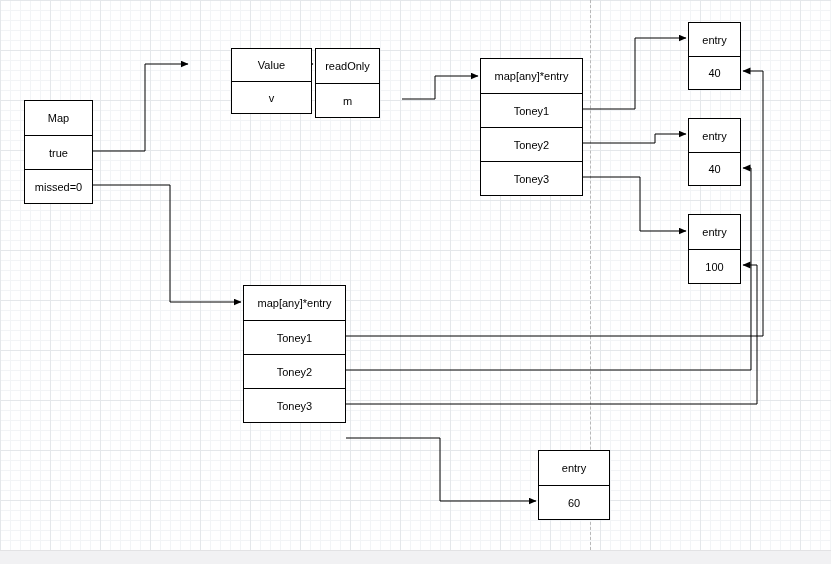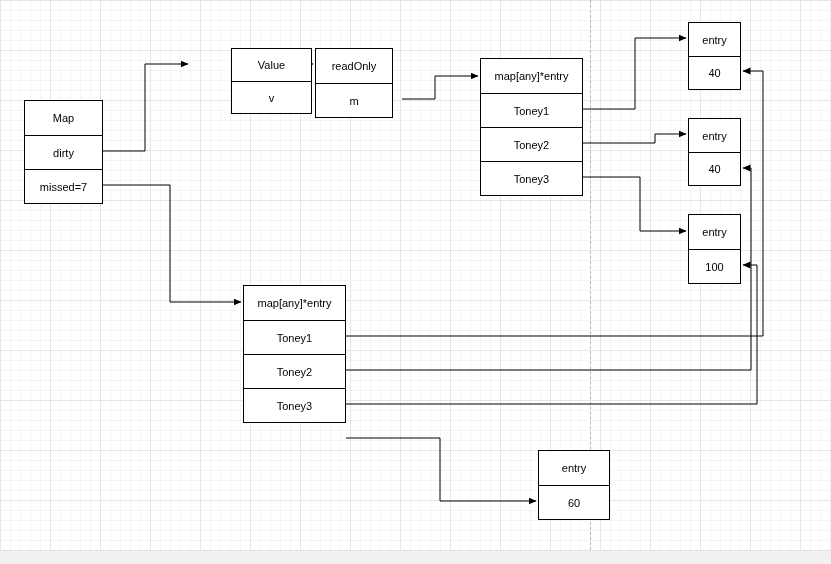--- a/index.html
+++ b/index.html
@@ -82,32 +82,32 @@
     <polyline points="583,109 635,109 635,38 686,38" marker-end="url(#arrow)"></polyline>
     <polyline points="583,143 655,143 655,134 686,134" marker-end="url(#arrow)"></polyline>
     <polyline points="583,177 640,177 640,231 686,231" marker-end="url(#arrow)"></polyline>
     <polyline points="93,185 170,185 170,302 241,302" marker-end="url(#arrow)"></polyline>
     <polyline points="346,336 763,336 763,71 743,71" marker-end="url(#arrow)"></polyline>
     <polyline points="346,370 751,370 751,168 743,168" marker-end="url(#arrow)"></polyline>
     <polyline points="346,404 757,404 757,265 743,265" marker-end="url(#arrow)"></polyline>
     <polyline points="346,438 440,438 440,501 536,501" marker-end="url(#arrow)"></polyline>
   </svg>
 
-  <div class="node" style="left:24px; top:100px; width:79px;">
+  <div class="node" style="left:24px; top:100px; width:69px;">
     <div class="cell h34">Map</div>
-    <div class="cell h34">dirty</div>
-    <div class="cell h34">missed=7</div>
+    <div class="cell h34">true</div>
+    <div class="cell h34">missed=0</div>
   </div>
 
   <div class="node" style="left:203px; top:48px; width:81px;margin-left:28px;">
     <div class="cell h32">Value</div>
     <div class="cell h32">v</div>
   </div>
 
-  <div class="node" style="left:315px; top:48px; width:78px;">
+  <div class="node" style="left:315px; top:48px; width:65px;">
     <div class="cell h34">readOnly</div>
     <div class="cell h34">m</div>
   </div>
 
   <div class="node" style="left:480px; top:58px; width:103px;">
     <div class="cell h34">map[any]*entry</div>
     <div class="cell h34">Toney1</div>
     <div class="cell h34">Toney2</div>
     <div class="cell h34">Toney3</div>
   </div>

